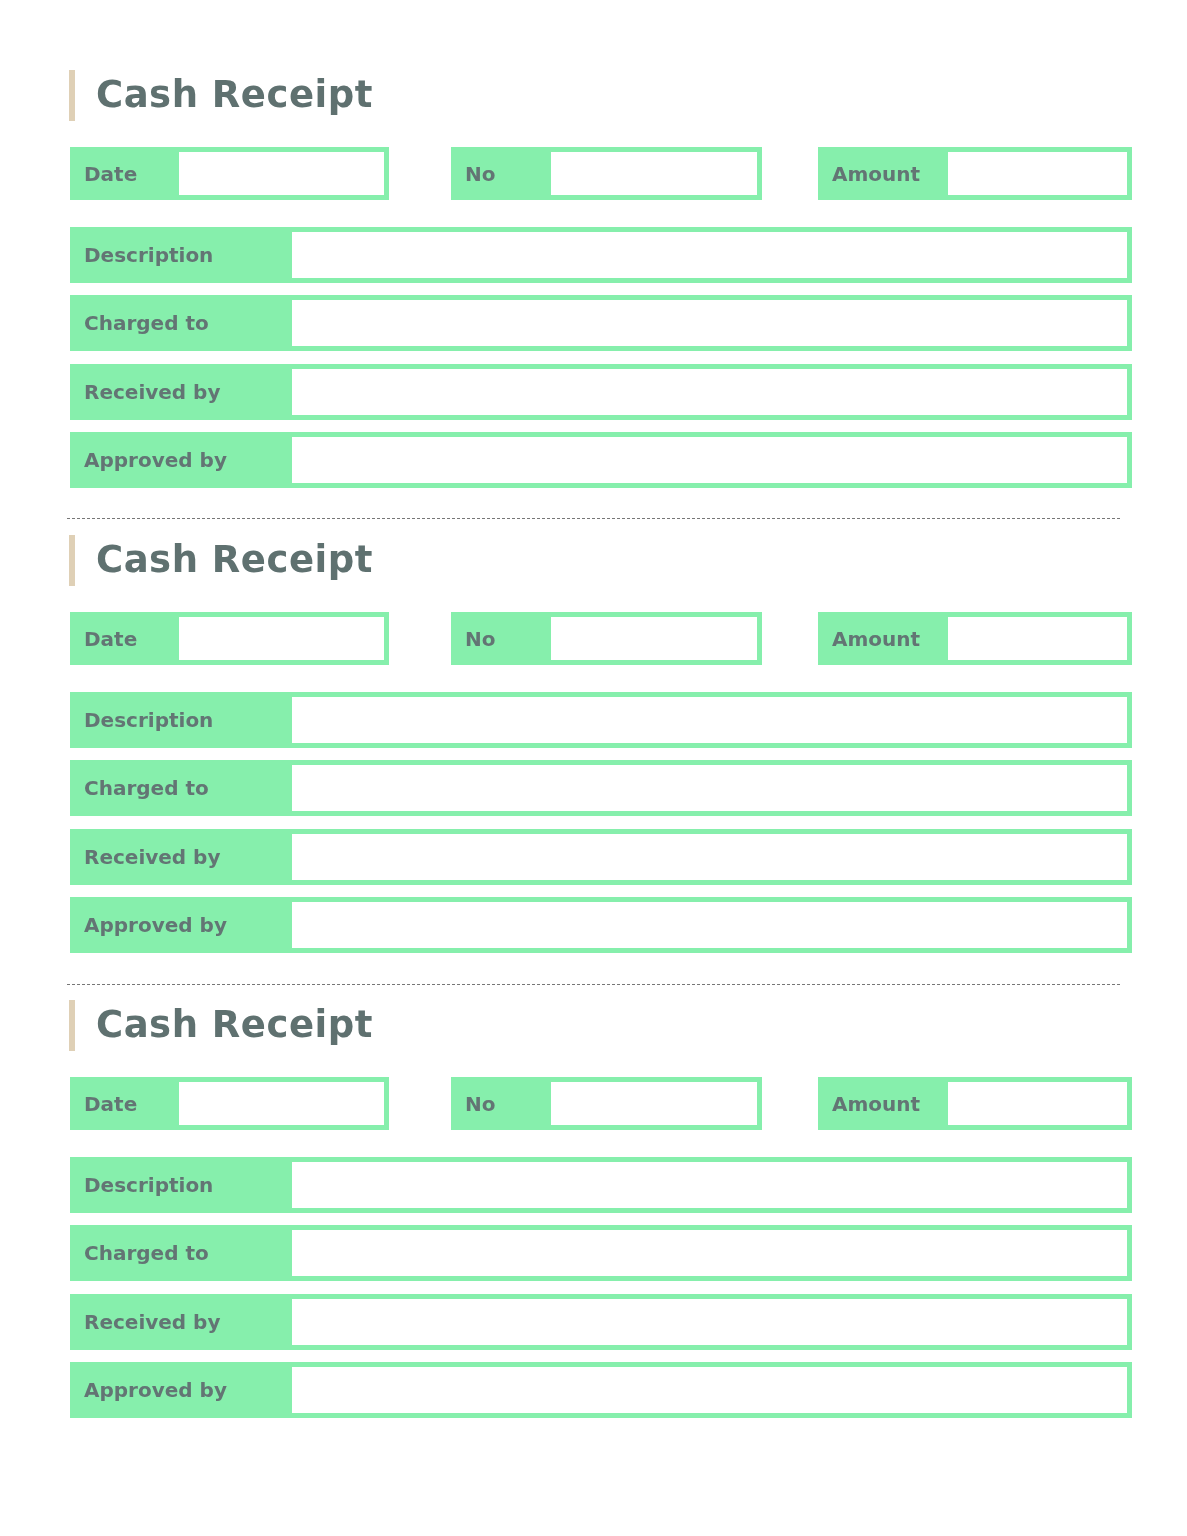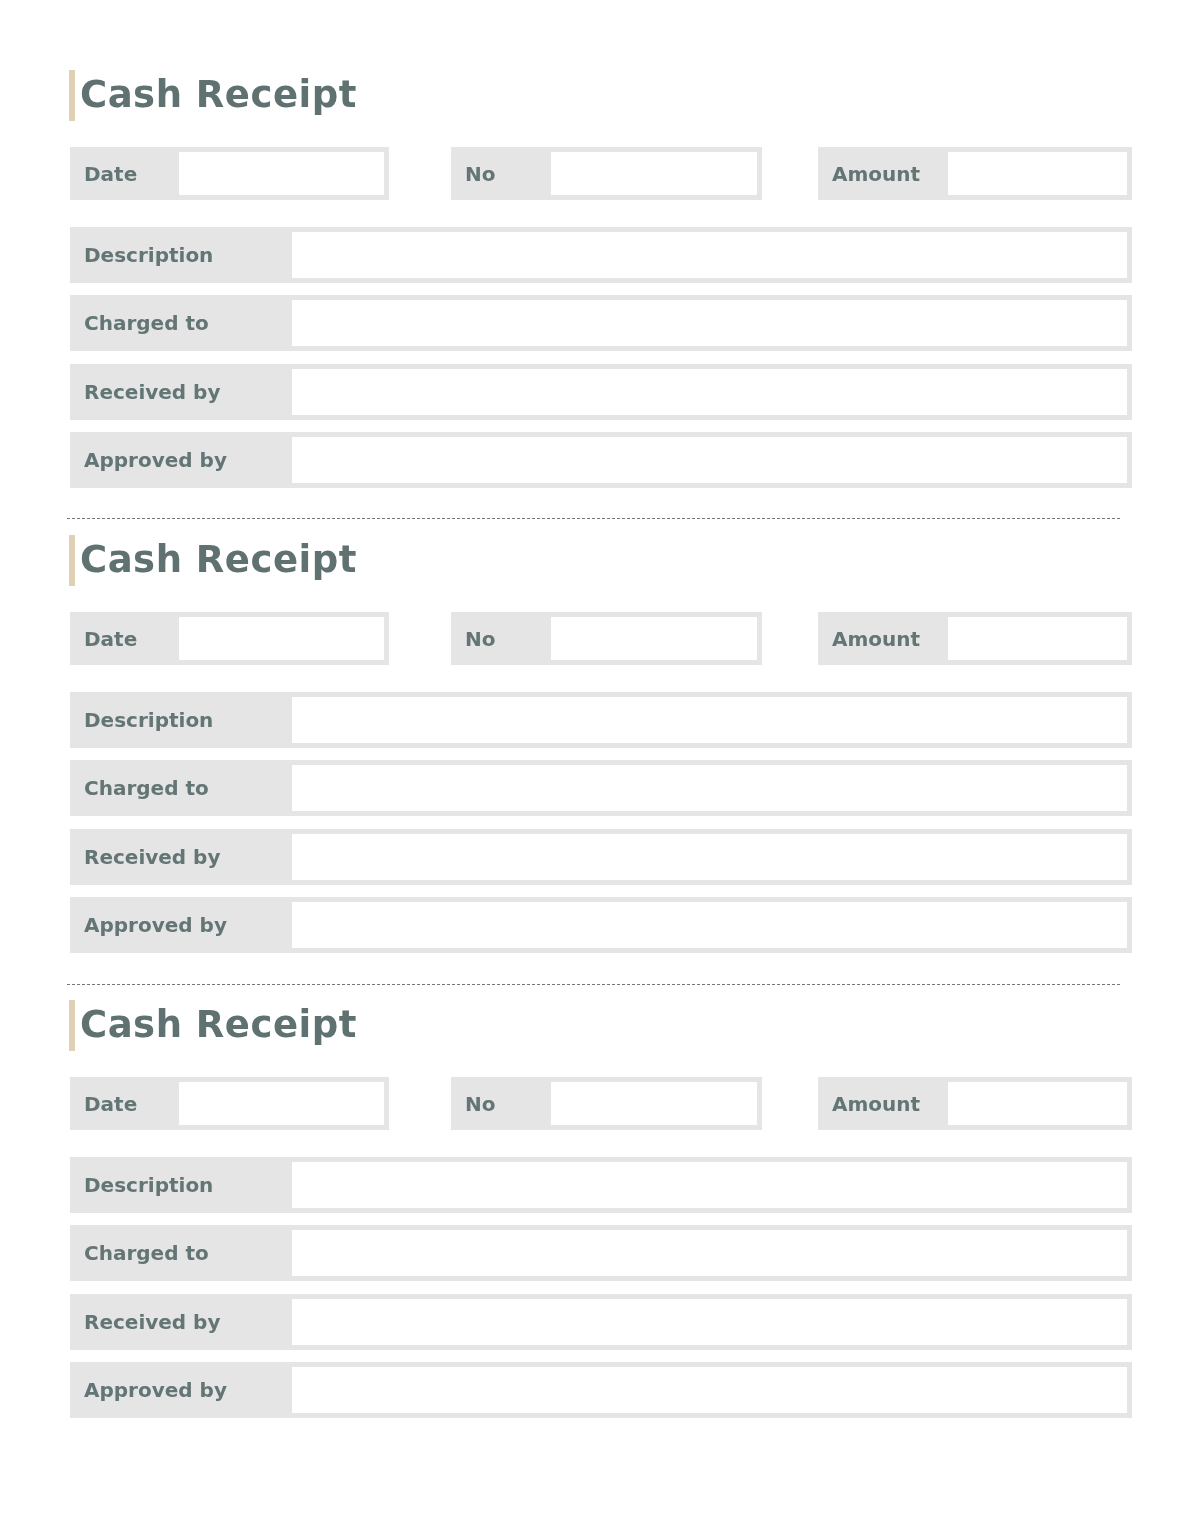--- a/index.html
+++ b/index.html
@@ -23,32 +23,32 @@
     .accent-bar {
       position: absolute;
       left: 69px;
       top: 0;
       width: 6px;
       height: 51px;
       background: #dfd0b6;
     }
     .title {
       position: absolute;
-      left: 80px;
+      left: 96px;
       top: 1px;
       font-size: 37px;
       font-weight: bold;
       color: #5f7170;
       letter-spacing: 0.5px;
       line-height: 48px;
       white-space: nowrap;
     }
     .field {
       position: absolute;
-      background: #e5e5e5;
+      background: #86efac;
       box-sizing: border-box;
     }
     .field .label {
       position: absolute;
       left: 14px;
       top: 0;
       bottom: 0;
       display: flex;
       align-items: center;
       font-size: 20px;

